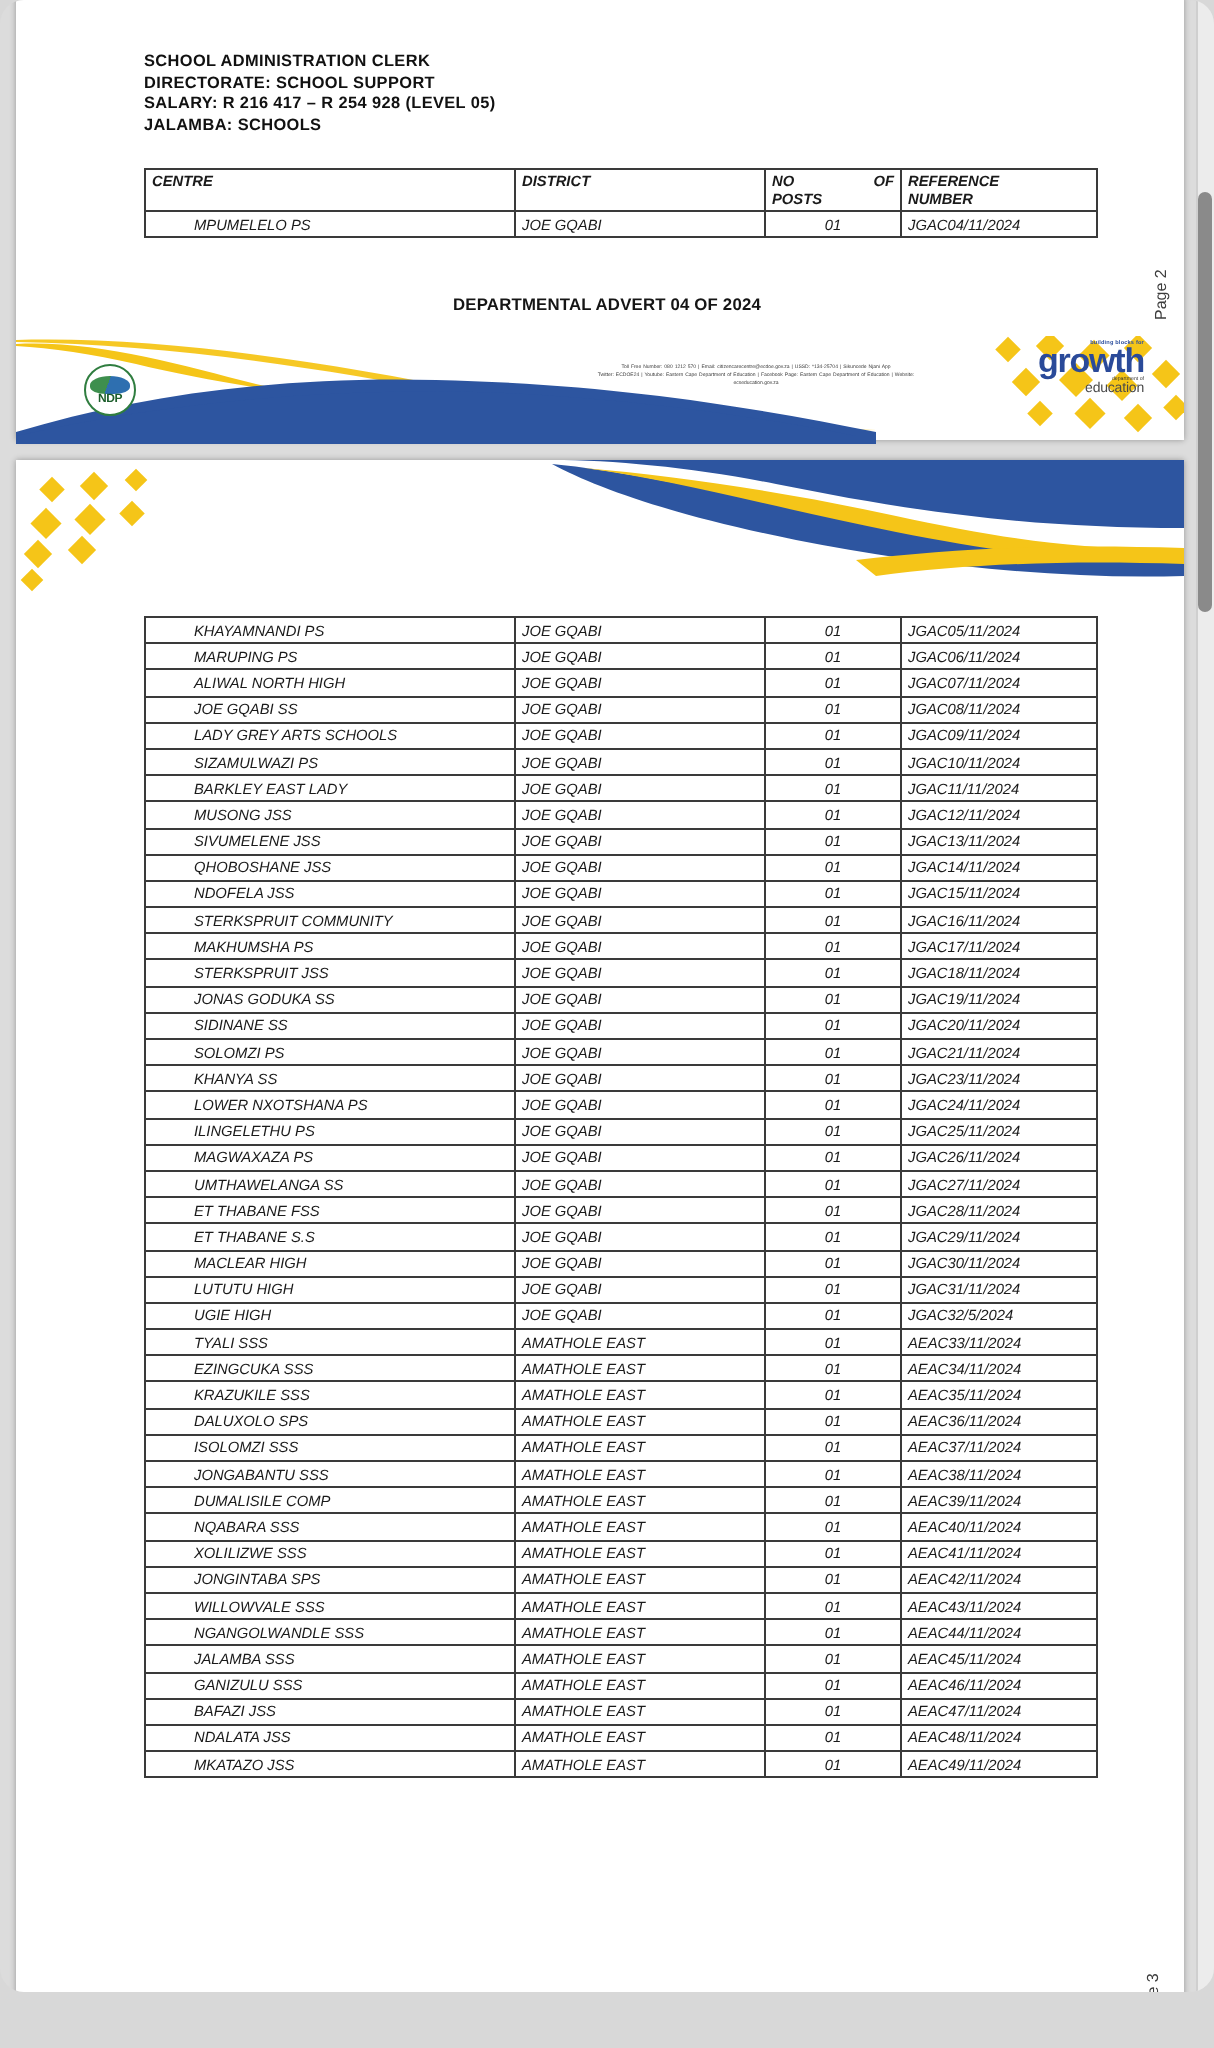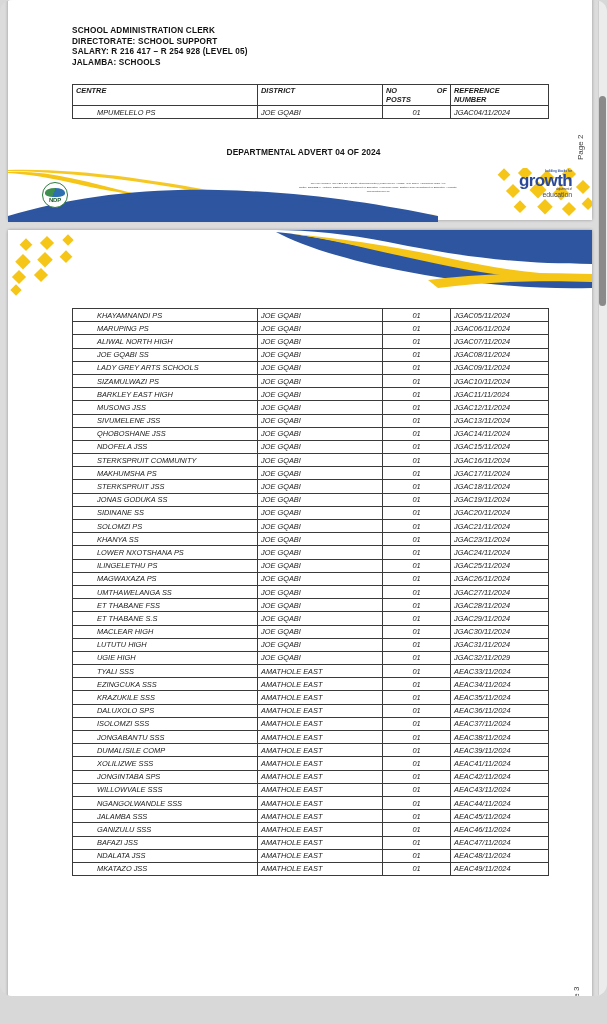--- a/index.html
+++ b/index.html
@@ -311,21 +311,21 @@
           <td class="c-posts">01</td>
           <td class="c-ref">JGAC09/11/2024</td>
         </tr>
         <tr>
           <td class="c-centre">SIZAMULWAZI PS</td>
           <td class="c-district">JOE GQABI</td>
           <td class="c-posts">01</td>
           <td class="c-ref">JGAC10/11/2024</td>
         </tr>
         <tr>
-          <td class="c-centre">BARKLEY EAST HIGH</td>
+          <td class="c-centre">BARKLEY EAST LADY</td>
           <td class="c-district">JOE GQABI</td>
           <td class="c-posts">01</td>
           <td class="c-ref">JGAC11/11/2024</td>
         </tr>
         <tr>
           <td class="c-centre">MUSONG JSS</td>
           <td class="c-district">JOE GQABI</td>
           <td class="c-posts">01</td>
           <td class="c-ref">JGAC12/11/2024</td>
         </tr>
@@ -434,21 +434,21 @@
         <tr>
           <td class="c-centre">LUTUTU HIGH</td>
           <td class="c-district">JOE GQABI</td>
           <td class="c-posts">01</td>
           <td class="c-ref">JGAC31/11/2024</td>
         </tr>
         <tr>
           <td class="c-centre">UGIE HIGH</td>
           <td class="c-district">JOE GQABI</td>
           <td class="c-posts">01</td>
-          <td class="c-ref">JGAC32/11/2029</td>
+          <td class="c-ref">JGAC32/5/2024</td>
         </tr>
         <tr>
           <td class="c-centre">TYALI SSS</td>
           <td class="c-district">AMATHOLE EAST</td>
           <td class="c-posts">01</td>
           <td class="c-ref">AEAC33/11/2024</td>
         </tr>
         <tr>
           <td class="c-centre">EZINGCUKA SSS</td>
           <td class="c-district">AMATHOLE EAST</td>
@@ -477,20 +477,26 @@
           <td class="c-centre">JONGABANTU SSS</td>
           <td class="c-district">AMATHOLE EAST</td>
           <td class="c-posts">01</td>
           <td class="c-ref">AEAC38/11/2024</td>
         </tr>
         <tr>
           <td class="c-centre">DUMALISILE COMP</td>
           <td class="c-district">AMATHOLE EAST</td>
           <td class="c-posts">01</td>
           <td class="c-ref">AEAC39/11/2024</td>
+        </tr>
+        <tr>
+          <td class="c-centre">NQABARA SSS</td>
+          <td class="c-district">AMATHOLE EAST</td>
+          <td class="c-posts">01</td>
+          <td class="c-ref">AEAC40/11/2024</td>
         </tr>
         <tr>
           <td class="c-centre">XOLILIZWE SSS</td>
           <td class="c-district">AMATHOLE EAST</td>
           <td class="c-posts">01</td>
           <td class="c-ref">AEAC41/11/2024</td>
         </tr>
         <tr>
           <td class="c-centre">JONGINTABA SPS</td>
           <td class="c-district">AMATHOLE EAST</td>

